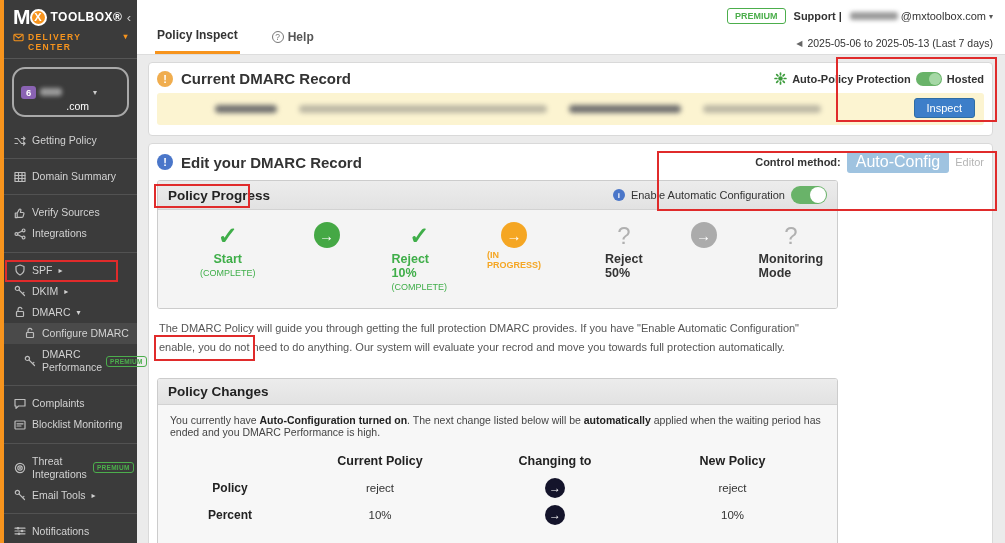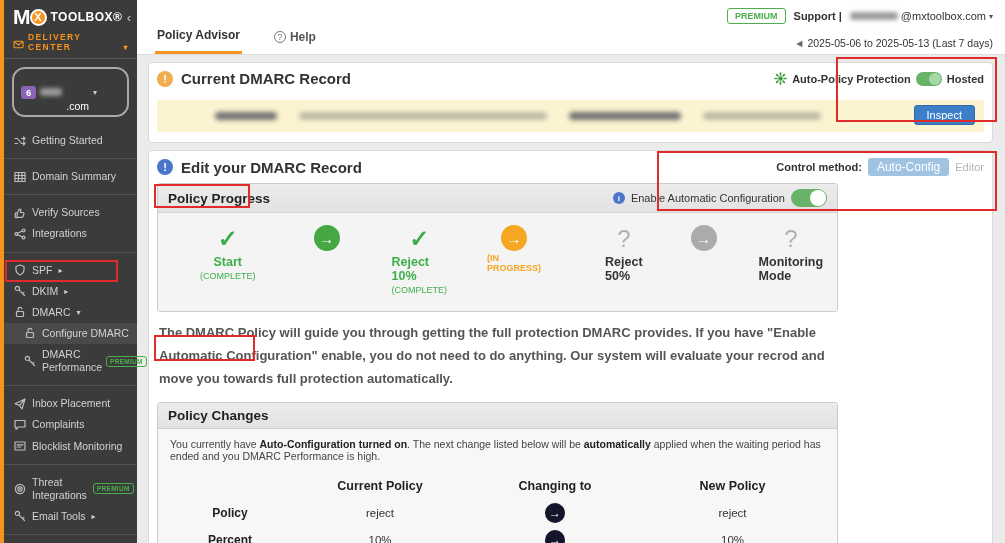--- a/index.html
+++ b/index.html
@@ -7,21 +7,21 @@
   body { font-family:"Liberation Sans", sans-serif; background:#ebebeb; position:relative; color:#333; }
 
   
   .sidebar { position:absolute; left:0; top:0; bottom:0; width:137px; background:#3b3b3b; border-left:4px solid #f7941d; z-index:5; }
   .logo-block { padding:7px 8px 6px 9px; border-bottom:1px solid rgba(255,255,255,.14); position:relative; }
   .logo-row1 { display:flex; align-items:center; gap:2px; }
   .logo-m { color:#fff; font-weight:bold; font-size:21px; line-height:20px; }
   .logo-x { width:17px; height:17px; border-radius:50%; background:#f7941d; border:2px solid #fff; color:#fff; font-weight:bold; font-size:11px; display:flex; align-items:center; justify-content:center; margin-left:-3px; }
   .logo-toolbox { color:#fff; font-weight:bold; font-size:12px; letter-spacing:.5px; margin-left:2px; }
   .logo-collapse { position:absolute; right:6px; top:10px; color:#ccc; font-size:13px; cursor:pointer; }
-  .logo-row2 { margin-top:5px; color:#f7941d; font-weight:bold; font-size:8.5px; letter-spacing:1.4px; display:flex; align-items:flex-end; gap:4px; }
+  .logo-row2 { margin-top:5px; color:#f7941d; font-weight:bold; font-size:8.5px; letter-spacing:1.4px; display:flex; align-items:flex-start; gap:4px; }
   .logo-row2 svg { flex:0 0 auto; }
   .dc-caret { color:#f7941d; font-size:8px; }
 
   .domain-pill { margin:8px 8px 6px 8px; border:2px solid #a9a9a9; border-radius:13px; padding:3px 7px; display:flex; align-items:center; gap:4px; cursor:pointer; }
   .domain-badge { background:#8a63b3; color:#fff; font-size:9.5px; font-weight:bold; padding:1px 5px; border-radius:3px; }
   .blur-bar { display:inline-block; background:#9b9b9b; border-radius:3px; filter:blur(2px); }
   .domain-blur { width:22px; height:8px; }
   .domain-suffix { color:#fff; font-size:10.5px;margin-top:28px; }
   .domain-caret { color:#ccc; font-size:8px; }
 
@@ -64,30 +64,30 @@
   .alert-orange { background:#f0ad4e; }
   .alert-blue { background:#4a76c9; }
   .autopolicy { display:flex; align-items:center; gap:5px; font-size:11px; font-weight:bold; color:#333; }
   .gear-green { color:#3c9b3c; display:flex; }
   .toggle { position:relative; border-radius:9px; background:#69b369; cursor:pointer; display:inline-block; }
   .toggle::after { content:''; position:absolute; top:1px; background:#fff; border-radius:50%; }
   .toggle-sm { width:26px; height:14px; }
   .toggle-sm::after { width:12px; height:12px; right:1px; background:#a5d8a5; }
   .toggle-md { width:36px; height:18px; }
   .toggle-md::after { width:16px; height:16px; right:1px; }
-  .record-bar { margin-top:13px; background:#fcf4d1; border-radius:3px; height:32px; position:relative; display:flex; align-items:center; padding-left:58px; gap:22px; }
+  .record-bar { margin-top:6px; background:#fcf4d1; border-radius:3px; height:32px; position:relative; display:flex; align-items:center; padding-left:58px; gap:22px; }
   .sm { height:8px; border-radius:4px; background:#6f6f6f; filter:blur(2.5px); }
   .btn-inspect { position:absolute; right:9px; top:5px; background:#3d7ec9; border:1px solid #2e6da4; color:#fff; font-size:11px; padding:3px 12px; border-radius:3px; cursor:pointer; font-family:inherit; }
 
   
   .card2 { padding:7px 8px 12px; }
   .card2-head { display:flex; justify-content:space-between; align-items:center; margin-bottom:7px; }
   .ctrl-method { display:flex; align-items:center; gap:6px; font-size:11px; }
   .ctrl-label { font-weight:bold; color:#333; }
-  .pill-autoconfig { background:#9fc3e0; color:#fff; font-size:12px; padding:2px 9px; border-radius:3px; cursor:pointer; }
+  .pill-autoconfig { background:#9fc3e0; color:#fff; font-size:16px; padding:2px 9px; border-radius:3px; cursor:pointer; }
   .ctrl-editor { color:#b5b5b5; cursor:pointer; }
   .col680 { width:681px; }
   .panel { border:1px solid #ccc; border-radius:3px; overflow:hidden; }
   .panel-head { background:linear-gradient(#ececec,#e2e2e2); padding:5px 10px; display:flex; justify-content:space-between; align-items:center; border-bottom:1px solid #d2d2d2; }
   .panel-title { font-weight:bold; font-size:13.5px; color:#222; }
   .enable-config { display:flex; align-items:center; gap:6px; font-size:11px; color:#333; }
   .info-i { width:12px; height:12px; border-radius:50%; background:#4a76c9; color:#fff; font-size:8px; font-weight:bold; display:flex; align-items:center; justify-content:center; }
   .steps-body { background:#f4f4f4; padding:12px 14px 16px; display:flex; align-items:flex-start; }
   .step { display:flex; flex-direction:column; align-items:center; gap:2px; }
   .step-icon { height:28px; display:flex; align-items:center; justify-content:center; }
@@ -104,21 +104,21 @@
   .step-sub { font-size:9px; color:#3fae49; }
   .inprog-label { font-size:9px; font-weight:bold; color:#f5a623; }
   .s-start { margin-left:28px; }
   .c1 { margin:0 52px 0 58px; }
   .s-r10 { }
   .c2 { margin:0 28px 0 40px; }
   .s-r50 { margin-left:36px; }
   .c3 { margin:0 42px 0 48px; }
   .s-mon { }
 
-  .para { font-size:13px; color:#555; line-height:1.75; margin:10px 2px 12px;font-weight:bold; }
+  .para { font-size:11px; color:#555; line-height:1.75; margin:10px 2px 20px; }
 
   .changes-body { background:#f7f7f7; padding:9px 12px 16px; }
   .changes-note { font-size:10.5px; color:#444; margin-bottom:10px; }
   .changes-note b { color:#222; }
   .ptable { width:100%; }
   .ptable-row { display:grid; grid-template-columns:120px 180px 170px 185px; align-items:center; min-height:27px; }
   .ptable-cell { text-align:center; font-size:11.5px; color:#333; }
   .ptable-head .ptable-cell { font-weight:bold; font-size:12.5px; color:#222; }
   .row-label { font-weight:bold; font-size:12px; color:#222; text-align:center; }
   .circ-dark { width:20px; height:20px; border-radius:50%; background:#14142b; color:#fff; display:inline-flex; align-items:center; justify-content:center; font-size:12px; font-weight:bold; }
@@ -160,21 +160,21 @@
   </div>
 
   <nav class="nav">
       <div class="nav-group">
         <div class="nav-item">
           <span class="nicon">
             <svg viewBox="0 0 12 12" width="12" height="12" fill="none" stroke="currentColor" stroke-width="1.2" stroke-linecap="round" stroke-linejoin="round">
               <path d="M1 3.5h2.5l4 5H11M1 8.5h2.5M7.5 3.5H11M9.5 2l1.5 1.5L9.5 5M9.5 7l1.5 1.5L9.5 10"></path>
             </svg>
           </span>
-          <span class="nav-label">Getting Started</span>
+          <span class="nav-label">Getting Policy</span>
         </div>
       </div>
       <div class="nav-group">
         <div class="nav-item">
           <span class="nicon">
             <svg viewBox="0 0 12 12" width="12" height="12" fill="none" stroke="currentColor" stroke-width="1.2" stroke-linecap="round" stroke-linejoin="round">
               <rect x="1" y="1.5" width="10" height="9"></rect>
               <path d="M1 4.5h10M1 7.5h10M4.5 1.5v9M8 1.5v9"></path>
             </svg>
           </span>
@@ -249,28 +249,20 @@
             </svg>
           </span>
           <span class="nav-label perf-label">DMARC Performance</span>
           <span class="pbadge">PREMIUM</span>
         </div>
       </div>
       <div class="nav-group">
         <div class="nav-item">
           <span class="nicon">
             <svg viewBox="0 0 12 12" width="12" height="12" fill="none" stroke="currentColor" stroke-width="1.2" stroke-linecap="round" stroke-linejoin="round">
-              <path d="M1 5.7L11 1 8 11 5.5 7.4 1 5.7zM5.5 7.4L11 1"></path>
-            </svg>
-          </span>
-          <span class="nav-label">Inbox Placement</span>
-        </div>
-        <div class="nav-item">
-          <span class="nicon">
-            <svg viewBox="0 0 12 12" width="12" height="12" fill="none" stroke="currentColor" stroke-width="1.2" stroke-linecap="round" stroke-linejoin="round">
               <path d="M1 1.5h10V8H4.5L2 10.4V8H1z"></path>
             </svg>
           </span>
           <span class="nav-label">Complaints</span>
         </div>
         <div class="nav-item">
           <span class="nicon">
             <svg viewBox="0 0 12 12" width="12" height="12" fill="none" stroke="currentColor" stroke-width="1.2" stroke-linecap="round" stroke-linejoin="round">
               <rect x="1" y="2" width="10" height="8" rx=".8"></rect>
               <path d="M3 4.8h6M3 7h4"></path>
@@ -315,21 +307,21 @@
           <span class="nav-label">Notifications</span>
         </div>
       </div>
     </nav>
 </aside>
 
 <div class="main">
   <header class="topbar">
     <div class="tabs">
         <div class="tab active">
-          <span>Policy Advisor</span>
+          <span>Policy Inspect</span>
         </div>
         <div class="tab">
           <span class="qcircle">?</span>
           <span>Help</span>
         </div>
       </div>
     <div class="meta-top">
       <span class="badge-premium">PREMIUM</span>
       <span class="support">Support  |</span>
       <span class="email-wrap">

